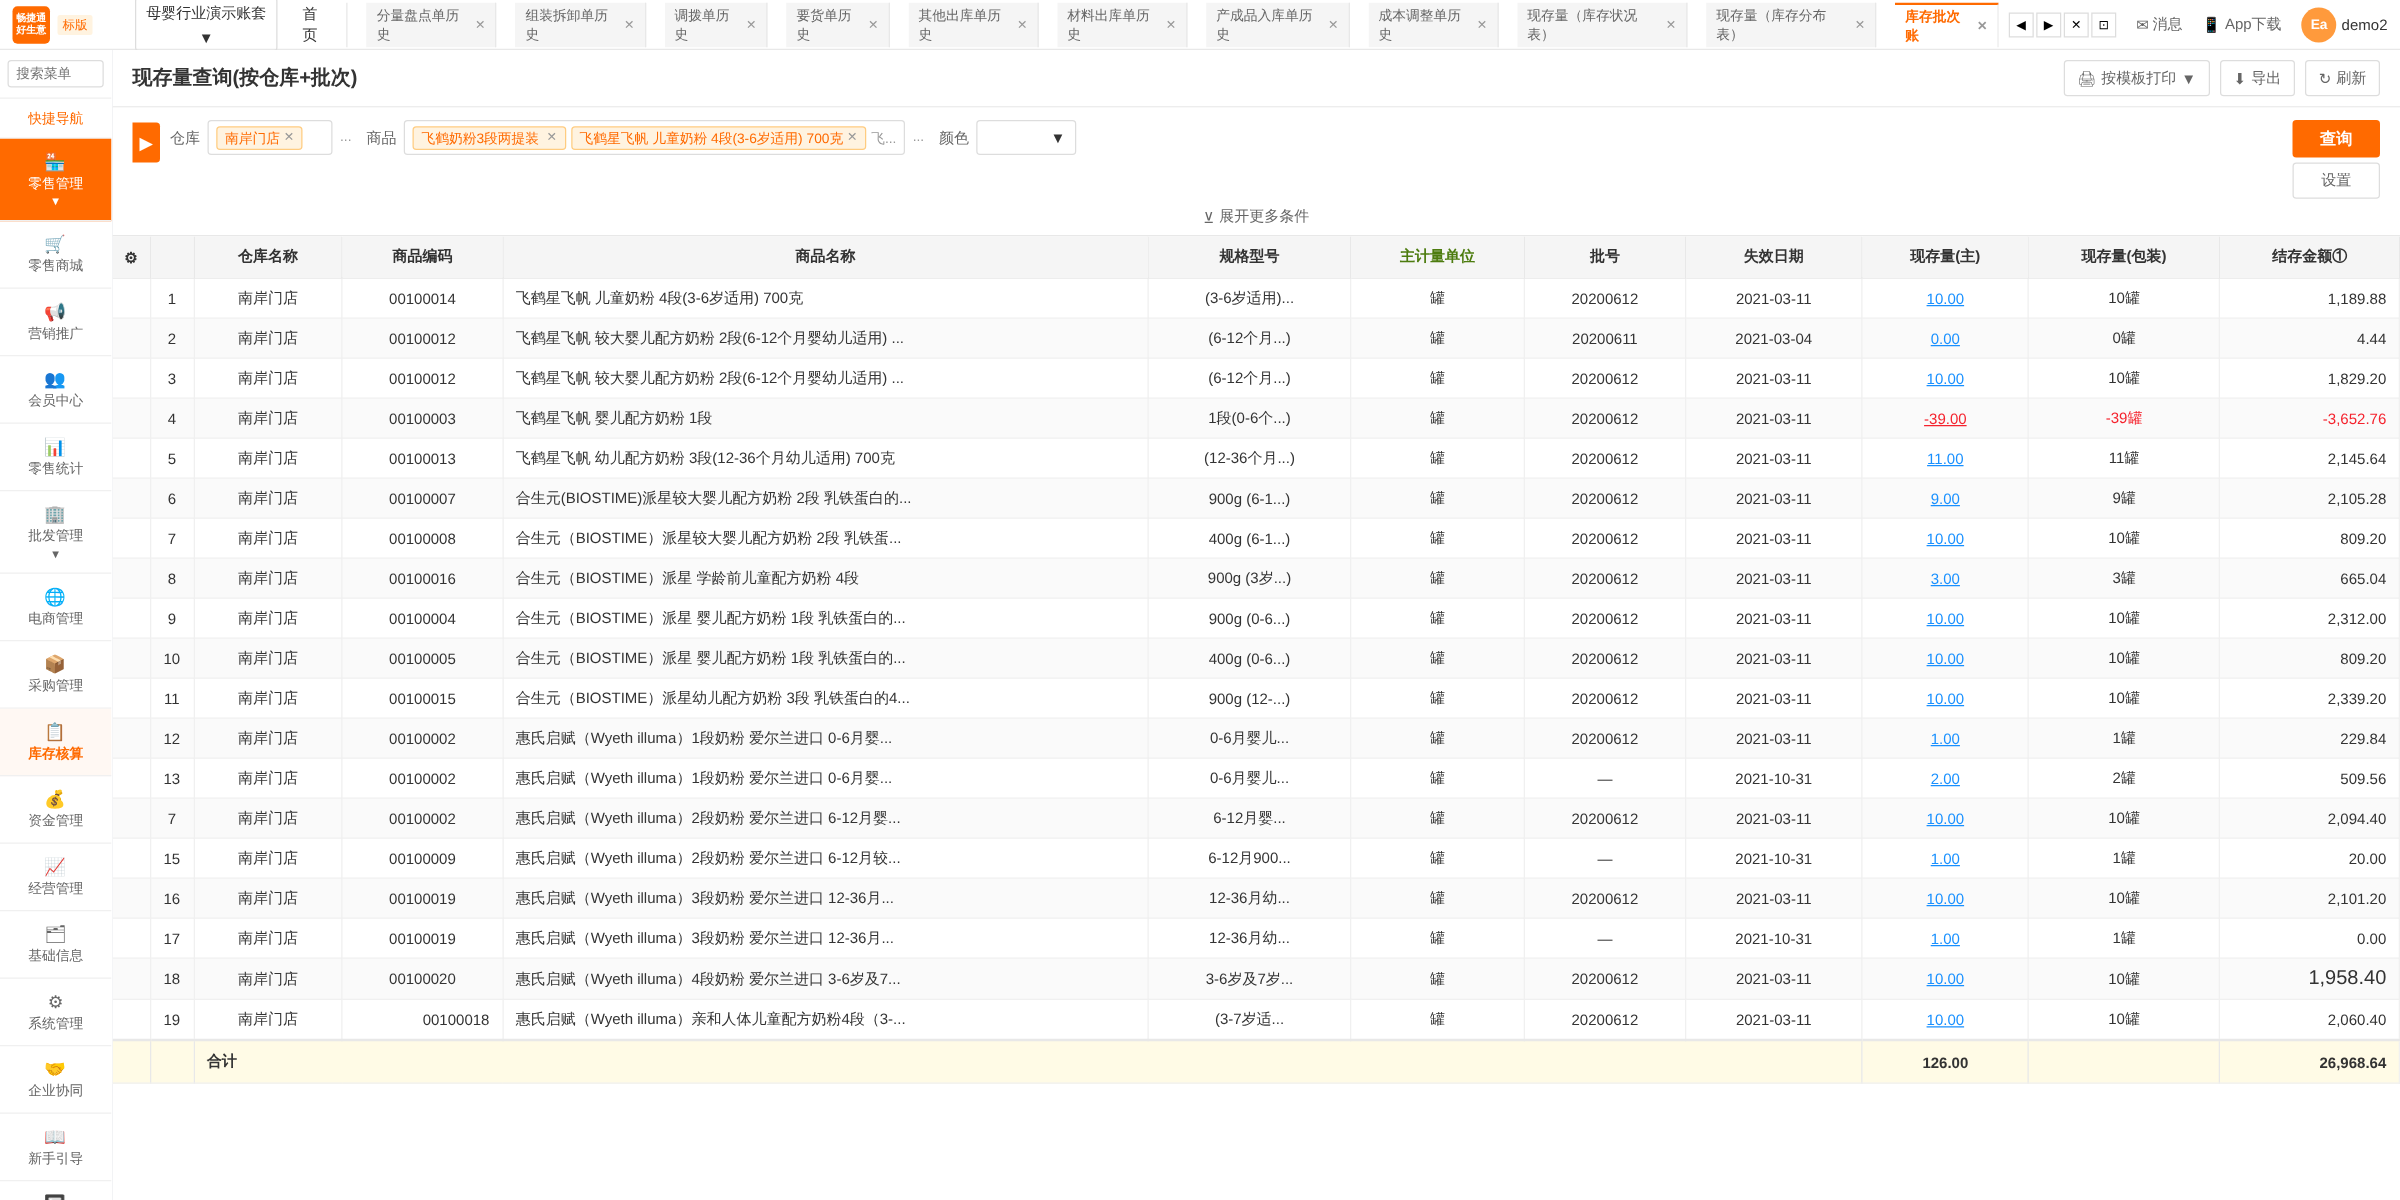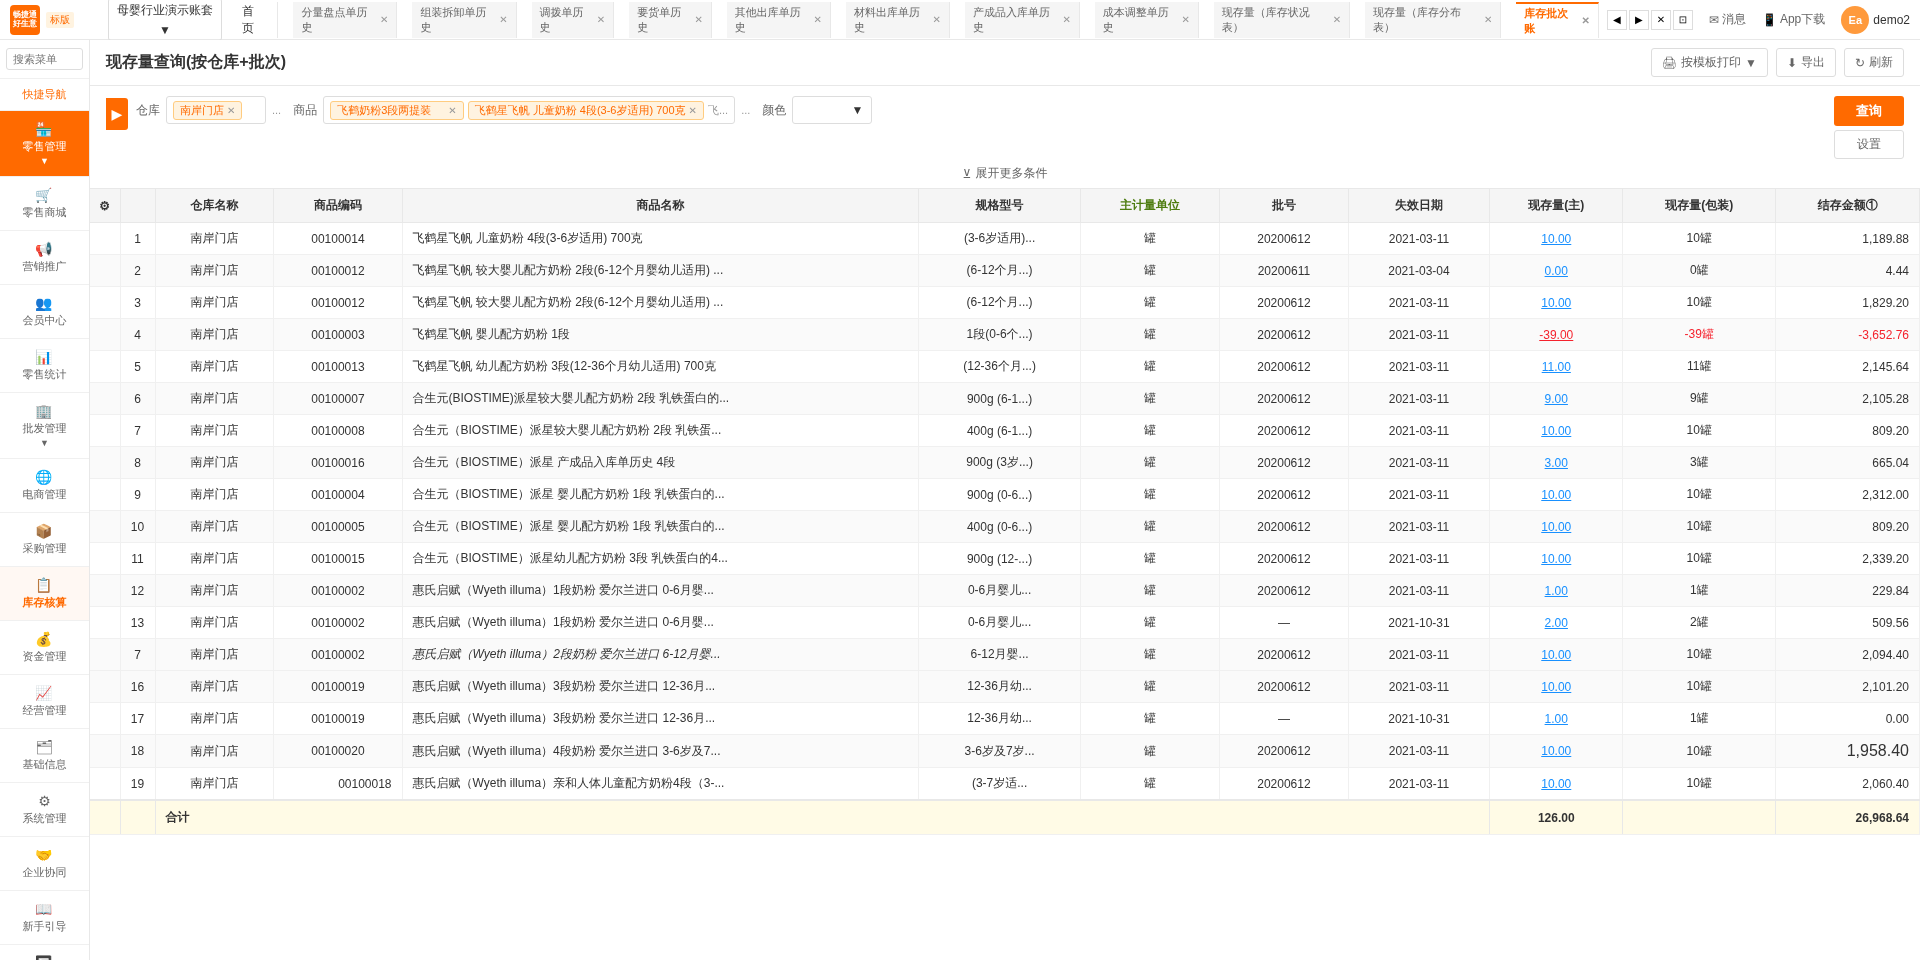--- a/index.html
+++ b/index.html
@@ -210,21 +210,21 @@
                 <span>南岸门店</span>
                 <span style="cursor:pointer;color:#999;font-size:10px;">✕</span>
               </div>
             </div>
             <span style="font-size:11px;color:#999;cursor:pointer;">...</span>
           </div>
 
           <div style="display:flex;align-items:center;gap:6px;">
             <span style="font-size:12px;color:#666;white-space:nowrap;">商品</span>
             <div style="display:flex;align-items:center;gap:4px;border:1px solid #ddd;border-radius:3px;padding:2px 6px;min-width:200px;min-height:28px;cursor:text;">
-              <div style="background:#fff3e0;border:1px solid #ffcc80;color:#ff6a00;border-radius:3px;padding:1px 6px;font-size:11px;display:flex;align-items:center;gap:17px;">
+              <div style="background:#fff3e0;border:1px solid #ffcc80;color:#ff6a00;border-radius:3px;padding:1px 6px;font-size:11px;display:flex;align-items:center;gap:6px;">
                 <span>飞鹤奶粉3段两提装</span>
                 <span style="cursor:pointer;color:#999;font-size:10px;">✕</span>
               </div>
               <div style="background:#fff3e0;border:1px solid #ffcc80;color:#ff6a00;border-radius:3px;padding:1px 6px;font-size:11px;display:flex;align-items:center;gap:3px;">
                 <span>飞鹤星飞帆 儿童奶粉 4段(3-6岁适用) 700克</span>
                 <span style="cursor:pointer;color:#999;font-size:10px;">✕</span>
               </div>
               <span style="font-size:11px;color:#999;">飞...</span>
             </div>
             <span style="font-size:11px;color:#999;cursor:pointer;">...</span>
@@ -367,21 +367,21 @@
     <td style="padding:7px 10px;text-align:center;font-size:12px;color:#333;border-bottom:1px solid #f0f0f0;border-right:1px solid #f0f0f0;white-space:nowrap;">2021-03-11</td>
     <td style="padding:7px 10px;text-align:center;font-size:12px;border-bottom:1px solid #f0f0f0;border-right:1px solid #f0f0f0;white-space:nowrap;text-decoration:underline;cursor:pointer;color:#1890ff;">10.00</td>
     <td style="padding:7px 10px;text-align:center;font-size:12px;border-bottom:1px solid #f0f0f0;border-right:1px solid #f0f0f0;white-space:nowrap;color:#333;">10罐</td>
     <td style="padding:7px 10px;text-align:right;font-size:12px;border-bottom:1px solid #f0f0f0;white-space:nowrap;color:#333;">809.20</td>
   </tr>
             <tr style="background: rgb(250, 250, 250);">
     <td style="width:30px;padding:7px 6px;text-align:center;border-bottom:1px solid #f0f0f0;border-right:1px solid #f0f0f0;"></td>
     <td style="width:35px;padding:7px 4px;text-align:center;font-size:12px;color:#333;border-bottom:1px solid #f0f0f0;border-right:1px solid #f0f0f0;">8</td>
     <td style="padding:7px 10px;text-align:center;font-size:12px;color:#333;border-bottom:1px solid #f0f0f0;border-right:1px solid #f0f0f0;white-space:nowrap;">南岸门店</td>
     <td style="padding:7px 10px;text-align:center;font-size:12px;color:#333;border-bottom:1px solid #f0f0f0;border-right:1px solid #f0f0f0;white-space:nowrap;">00100016</td>
-    <td style="padding:7px 10px;text-align:left;font-size:12px;color:#333;border-bottom:1px solid #f0f0f0;border-right:1px solid #f0f0f0;max-width:300px;overflow:hidden;text-overflow:ellipsis;white-space:nowrap;">合生元（BIOSTIME）派星 产成品入库单历史 4段</td>
+    <td style="padding:7px 10px;text-align:left;font-size:12px;color:#333;border-bottom:1px solid #f0f0f0;border-right:1px solid #f0f0f0;max-width:300px;overflow:hidden;text-overflow:ellipsis;white-space:nowrap;">合生元（BIOSTIME）派星 学龄前儿童配方奶粉 4段</td>
     <td style="padding:7px 10px;text-align:center;font-size:12px;color:#333;border-bottom:1px solid #f0f0f0;border-right:1px solid #f0f0f0;white-space:nowrap;">900g (3岁...)</td>
     <td style="padding:7px 10px;text-align:center;font-size:12px;color:#333;border-bottom:1px solid #f0f0f0;border-right:1px solid #f0f0f0;white-space:nowrap;">罐</td>
     <td style="padding:7px 10px;text-align:center;font-size:12px;color:#333;border-bottom:1px solid #f0f0f0;border-right:1px solid #f0f0f0;white-space:nowrap;">20200612</td>
     <td style="padding:7px 10px;text-align:center;font-size:12px;color:#333;border-bottom:1px solid #f0f0f0;border-right:1px solid #f0f0f0;white-space:nowrap;">2021-03-11</td>
     <td style="padding:7px 10px;text-align:center;font-size:12px;border-bottom:1px solid #f0f0f0;border-right:1px solid #f0f0f0;white-space:nowrap;text-decoration:underline;cursor:pointer;color:#1890ff;">3.00</td>
     <td style="padding:7px 10px;text-align:center;font-size:12px;border-bottom:1px solid #f0f0f0;border-right:1px solid #f0f0f0;white-space:nowrap;color:#333;">3罐</td>
     <td style="padding:7px 10px;text-align:right;font-size:12px;border-bottom:1px solid #f0f0f0;white-space:nowrap;color:#333;">665.04</td>
   </tr>
             <tr style="background: rgb(255, 255, 255);">
     <td style="width:30px;padding:7px 6px;text-align:center;border-bottom:1px solid #f0f0f0;border-right:1px solid #f0f0f0;"></td>
@@ -451,28 +451,42 @@
     <td style="padding:7px 10px;text-align:center;font-size:12px;color:#333;border-bottom:1px solid #f0f0f0;border-right:1px solid #f0f0f0;white-space:nowrap;">2021-10-31</td>
     <td style="padding:7px 10px;text-align:center;font-size:12px;border-bottom:1px solid #f0f0f0;border-right:1px solid #f0f0f0;white-space:nowrap;text-decoration:underline;cursor:pointer;color:#1890ff;">2.00</td>
     <td style="padding:7px 10px;text-align:center;font-size:12px;border-bottom:1px solid #f0f0f0;border-right:1px solid #f0f0f0;white-space:nowrap;color:#333;">2罐</td>
     <td style="padding:7px 10px;text-align:right;font-size:12px;border-bottom:1px solid #f0f0f0;white-space:nowrap;color:#333;">509.56</td>
   </tr>
             <tr style="background: rgb(250, 250, 250);">
     <td style="width:30px;padding:7px 6px;text-align:center;border-bottom:1px solid #f0f0f0;border-right:1px solid #f0f0f0;"></td>
     <td style="width:35px;padding:7px 4px;text-align:center;font-size:12px;color:#333;border-bottom:1px solid #f0f0f0;border-right:1px solid #f0f0f0;">7</td>
     <td style="padding:7px 10px;text-align:center;font-size:12px;color:#333;border-bottom:1px solid #f0f0f0;border-right:1px solid #f0f0f0;white-space:nowrap;">南岸门店</td>
     <td style="padding:7px 10px;text-align:center;font-size:12px;color:#333;border-bottom:1px solid #f0f0f0;border-right:1px solid #f0f0f0;white-space:nowrap;">00100002</td>
-    <td style="padding:7px 10px;text-align:left;font-size:12px;color:#333;border-bottom:1px solid #f0f0f0;border-right:1px solid #f0f0f0;max-width:300px;overflow:hidden;text-overflow:ellipsis;white-space:nowrap;font-style:italic;">惠氏启赋（Wyeth illuma）2段奶粉 爱尔兰进口 6-12月婴...</td>
+    <td style="padding:7px 10px;text-align:left;font-size:12px;color:#333;border-bottom:1px solid #f0f0f0;border-right:1px solid #f0f0f0;max-width:300px;overflow:hidden;text-overflow:ellipsis;white-space:nowrap;">惠氏启赋（Wyeth illuma）2段奶粉 爱尔兰进口 6-12月婴...</td>
     <td style="padding:7px 10px;text-align:center;font-size:12px;color:#333;border-bottom:1px solid #f0f0f0;border-right:1px solid #f0f0f0;white-space:nowrap;">6-12月婴...</td>
     <td style="padding:7px 10px;text-align:center;font-size:12px;color:#333;border-bottom:1px solid #f0f0f0;border-right:1px solid #f0f0f0;white-space:nowrap;">罐</td>
     <td style="padding:7px 10px;text-align:center;font-size:12px;color:#333;border-bottom:1px solid #f0f0f0;border-right:1px solid #f0f0f0;white-space:nowrap;">20200612</td>
     <td style="padding:7px 10px;text-align:center;font-size:12px;color:#333;border-bottom:1px solid #f0f0f0;border-right:1px solid #f0f0f0;white-space:nowrap;">2021-03-11</td>
     <td style="padding:7px 10px;text-align:center;font-size:12px;border-bottom:1px solid #f0f0f0;border-right:1px solid #f0f0f0;white-space:nowrap;text-decoration:underline;cursor:pointer;color:#1890ff;">10.00</td>
     <td style="padding:7px 10px;text-align:center;font-size:12px;border-bottom:1px solid #f0f0f0;border-right:1px solid #f0f0f0;white-space:nowrap;color:#333;">10罐</td>
     <td style="padding:7px 10px;text-align:right;font-size:12px;border-bottom:1px solid #f0f0f0;white-space:nowrap;color:#333;">2,094.40</td>
+  </tr>
+            <tr style="background: rgb(255, 255, 255);">
+    <td style="width:30px;padding:7px 6px;text-align:center;border-bottom:1px solid #f0f0f0;border-right:1px solid #f0f0f0;"></td>
+    <td style="width:35px;padding:7px 4px;text-align:center;font-size:12px;color:#333;border-bottom:1px solid #f0f0f0;border-right:1px solid #f0f0f0;">15</td>
+    <td style="padding:7px 10px;text-align:center;font-size:12px;color:#333;border-bottom:1px solid #f0f0f0;border-right:1px solid #f0f0f0;white-space:nowrap;">南岸门店</td>
+    <td style="padding:7px 10px;text-align:center;font-size:12px;color:#333;border-bottom:1px solid #f0f0f0;border-right:1px solid #f0f0f0;white-space:nowrap;">00100009</td>
+    <td style="padding:7px 10px;text-align:left;font-size:12px;color:#333;border-bottom:1px solid #f0f0f0;border-right:1px solid #f0f0f0;max-width:300px;overflow:hidden;text-overflow:ellipsis;white-space:nowrap;">惠氏启赋（Wyeth illuma）2段奶粉 爱尔兰进口 6-12月较...</td>
+    <td style="padding:7px 10px;text-align:center;font-size:12px;color:#333;border-bottom:1px solid #f0f0f0;border-right:1px solid #f0f0f0;white-space:nowrap;">6-12月900...</td>
+    <td style="padding:7px 10px;text-align:center;font-size:12px;color:#333;border-bottom:1px solid #f0f0f0;border-right:1px solid #f0f0f0;white-space:nowrap;">罐</td>
+    <td style="padding:7px 10px;text-align:center;font-size:12px;color:#333;border-bottom:1px solid #f0f0f0;border-right:1px solid #f0f0f0;white-space:nowrap;">—</td>
+    <td style="padding:7px 10px;text-align:center;font-size:12px;color:#333;border-bottom:1px solid #f0f0f0;border-right:1px solid #f0f0f0;white-space:nowrap;">2021-10-31</td>
+    <td style="padding:7px 10px;text-align:center;font-size:12px;border-bottom:1px solid #f0f0f0;border-right:1px solid #f0f0f0;white-space:nowrap;text-decoration:underline;cursor:pointer;color:#1890ff;">1.00</td>
+    <td style="padding:7px 10px;text-align:center;font-size:12px;border-bottom:1px solid #f0f0f0;border-right:1px solid #f0f0f0;white-space:nowrap;color:#333;">1罐</td>
+    <td style="padding:7px 10px;text-align:right;font-size:12px;border-bottom:1px solid #f0f0f0;white-space:nowrap;color:#333;">20.00</td>
   </tr>
             <tr style="background: rgb(250, 250, 250);">
     <td style="width:30px;padding:7px 6px;text-align:center;border-bottom:1px solid #f0f0f0;border-right:1px solid #f0f0f0;"></td>
     <td style="width:35px;padding:7px 4px;text-align:center;font-size:12px;color:#333;border-bottom:1px solid #f0f0f0;border-right:1px solid #f0f0f0;">16</td>
     <td style="padding:7px 10px;text-align:center;font-size:12px;color:#333;border-bottom:1px solid #f0f0f0;border-right:1px solid #f0f0f0;white-space:nowrap;">南岸门店</td>
     <td style="padding:7px 10px;text-align:center;font-size:12px;color:#333;border-bottom:1px solid #f0f0f0;border-right:1px solid #f0f0f0;white-space:nowrap;">00100019</td>
     <td style="padding:7px 10px;text-align:left;font-size:12px;color:#333;border-bottom:1px solid #f0f0f0;border-right:1px solid #f0f0f0;max-width:300px;overflow:hidden;text-overflow:ellipsis;white-space:nowrap;">惠氏启赋（Wyeth illuma）3段奶粉 爱尔兰进口 12-36月...</td>
     <td style="padding:7px 10px;text-align:center;font-size:12px;color:#333;border-bottom:1px solid #f0f0f0;border-right:1px solid #f0f0f0;white-space:nowrap;">12-36月幼...</td>
     <td style="padding:7px 10px;text-align:center;font-size:12px;color:#333;border-bottom:1px solid #f0f0f0;border-right:1px solid #f0f0f0;white-space:nowrap;">罐</td>
     <td style="padding:7px 10px;text-align:center;font-size:12px;color:#333;border-bottom:1px solid #f0f0f0;border-right:1px solid #f0f0f0;white-space:nowrap;">20200612</td>

